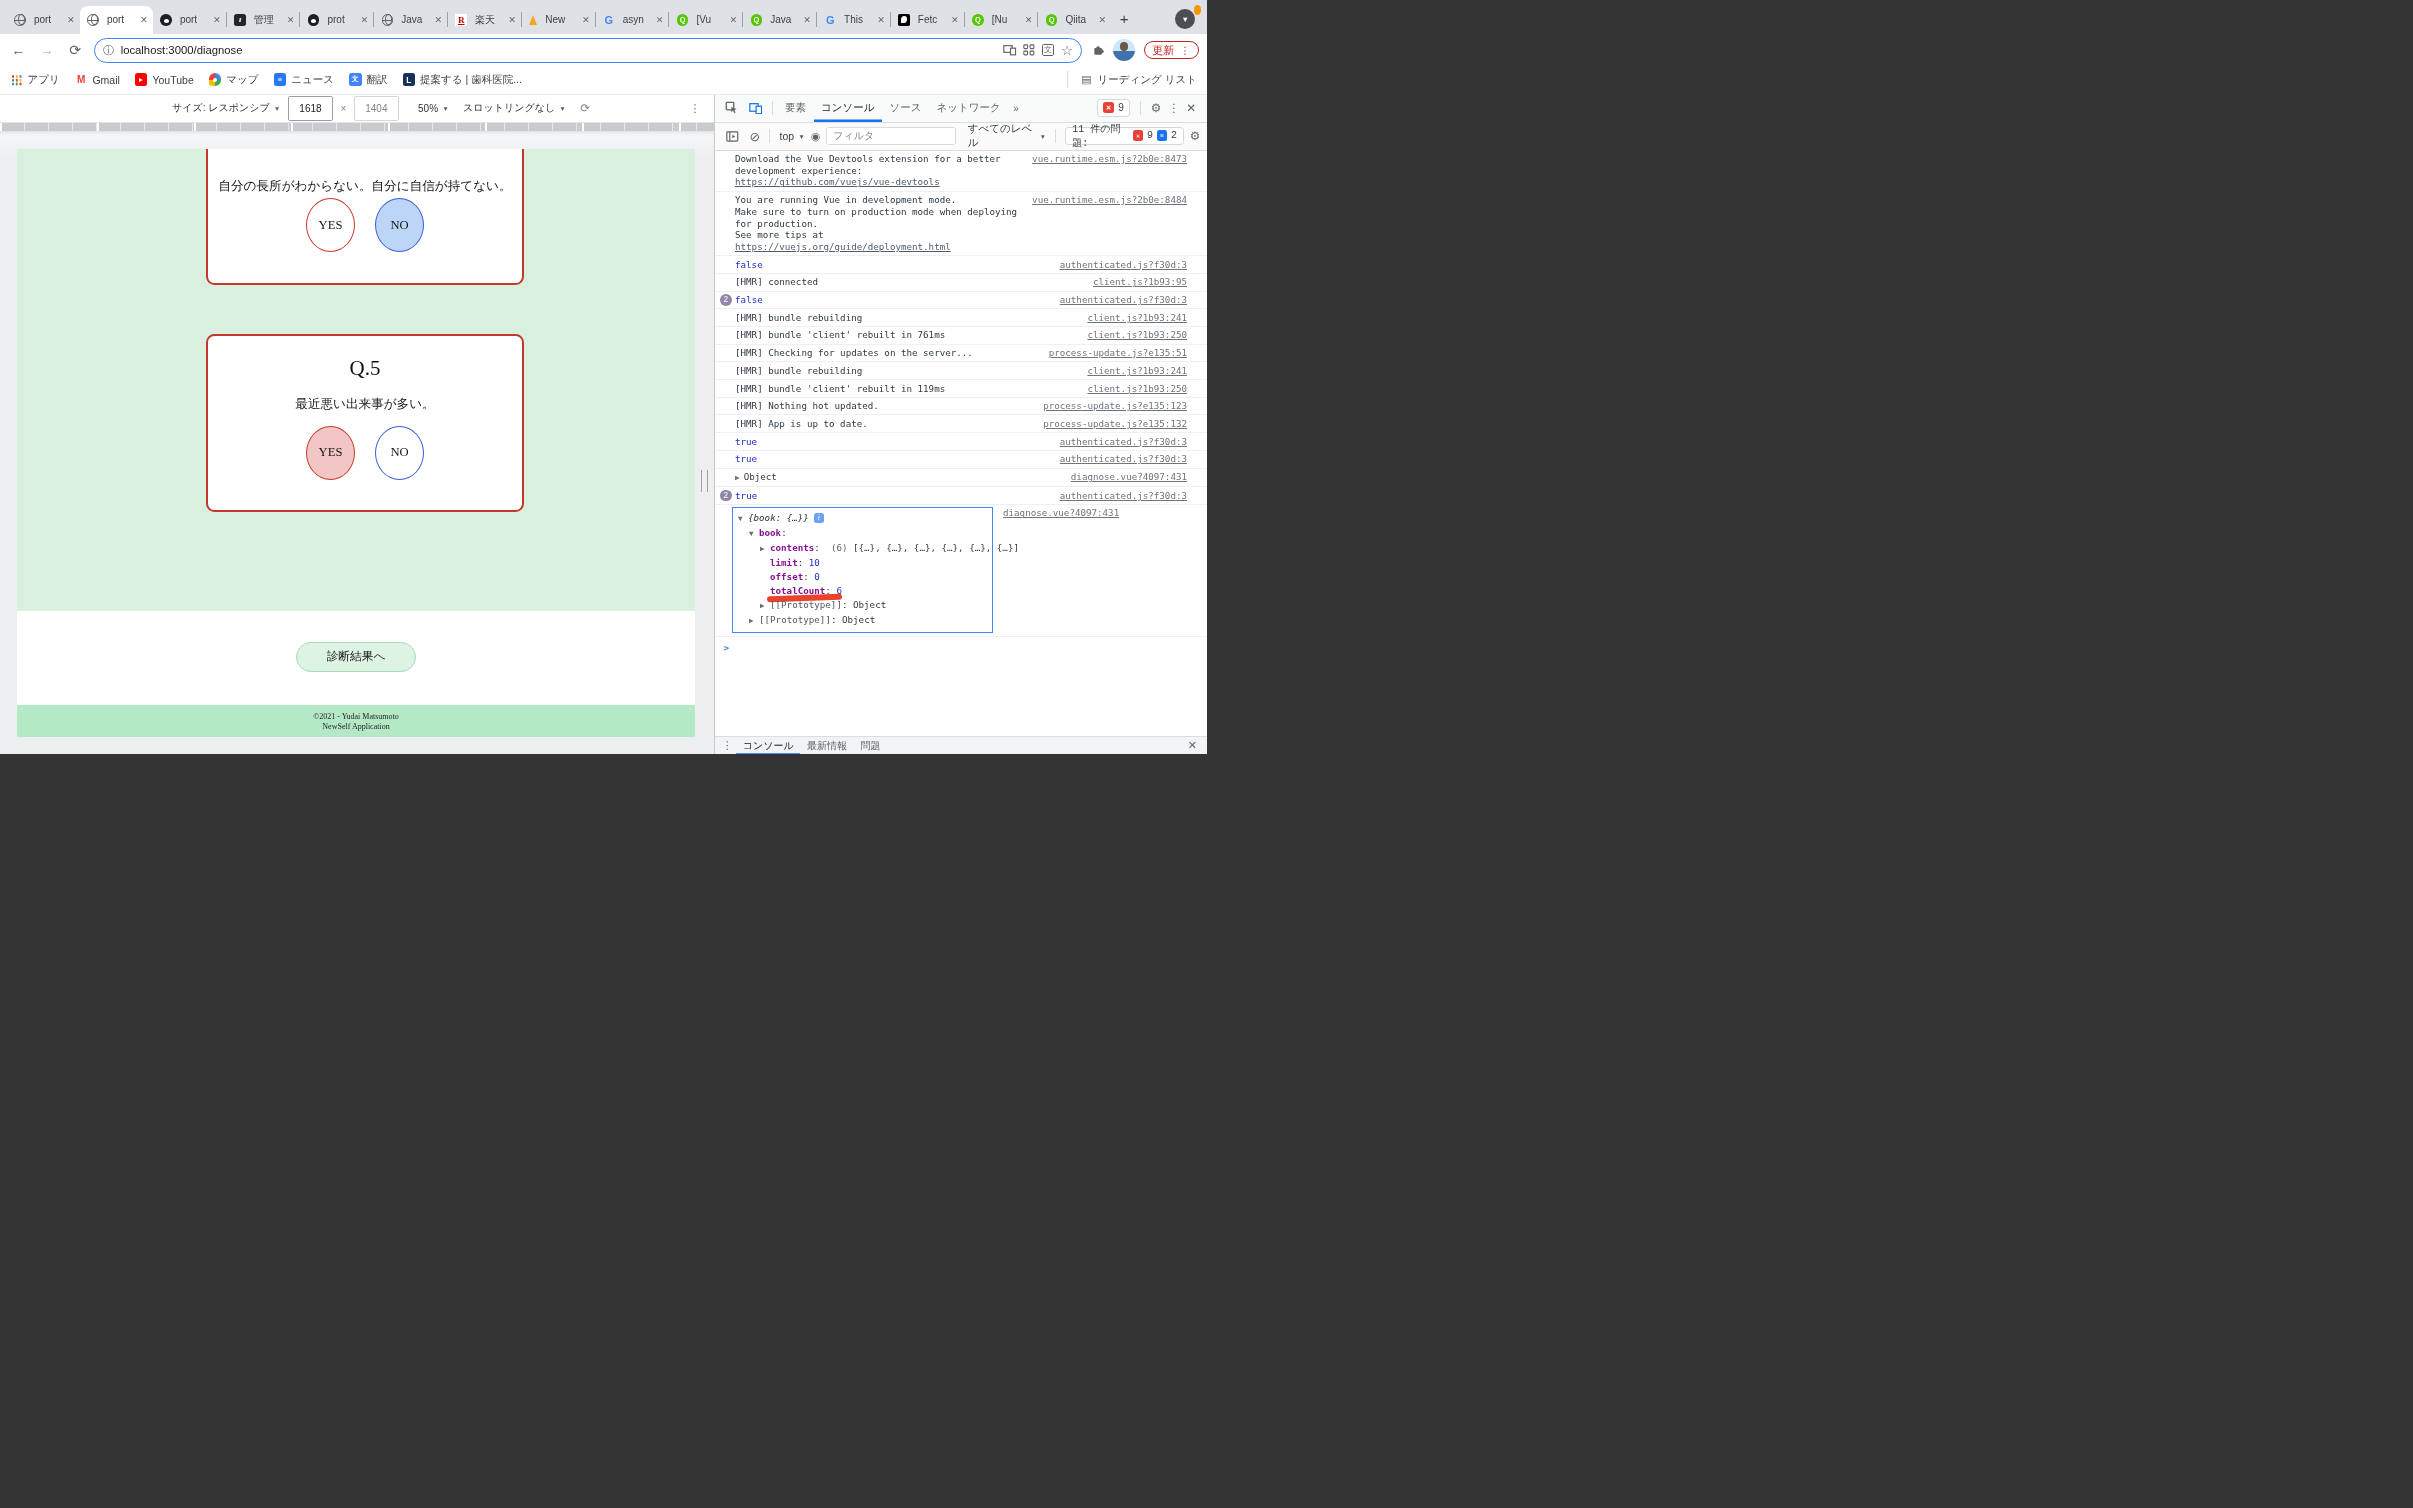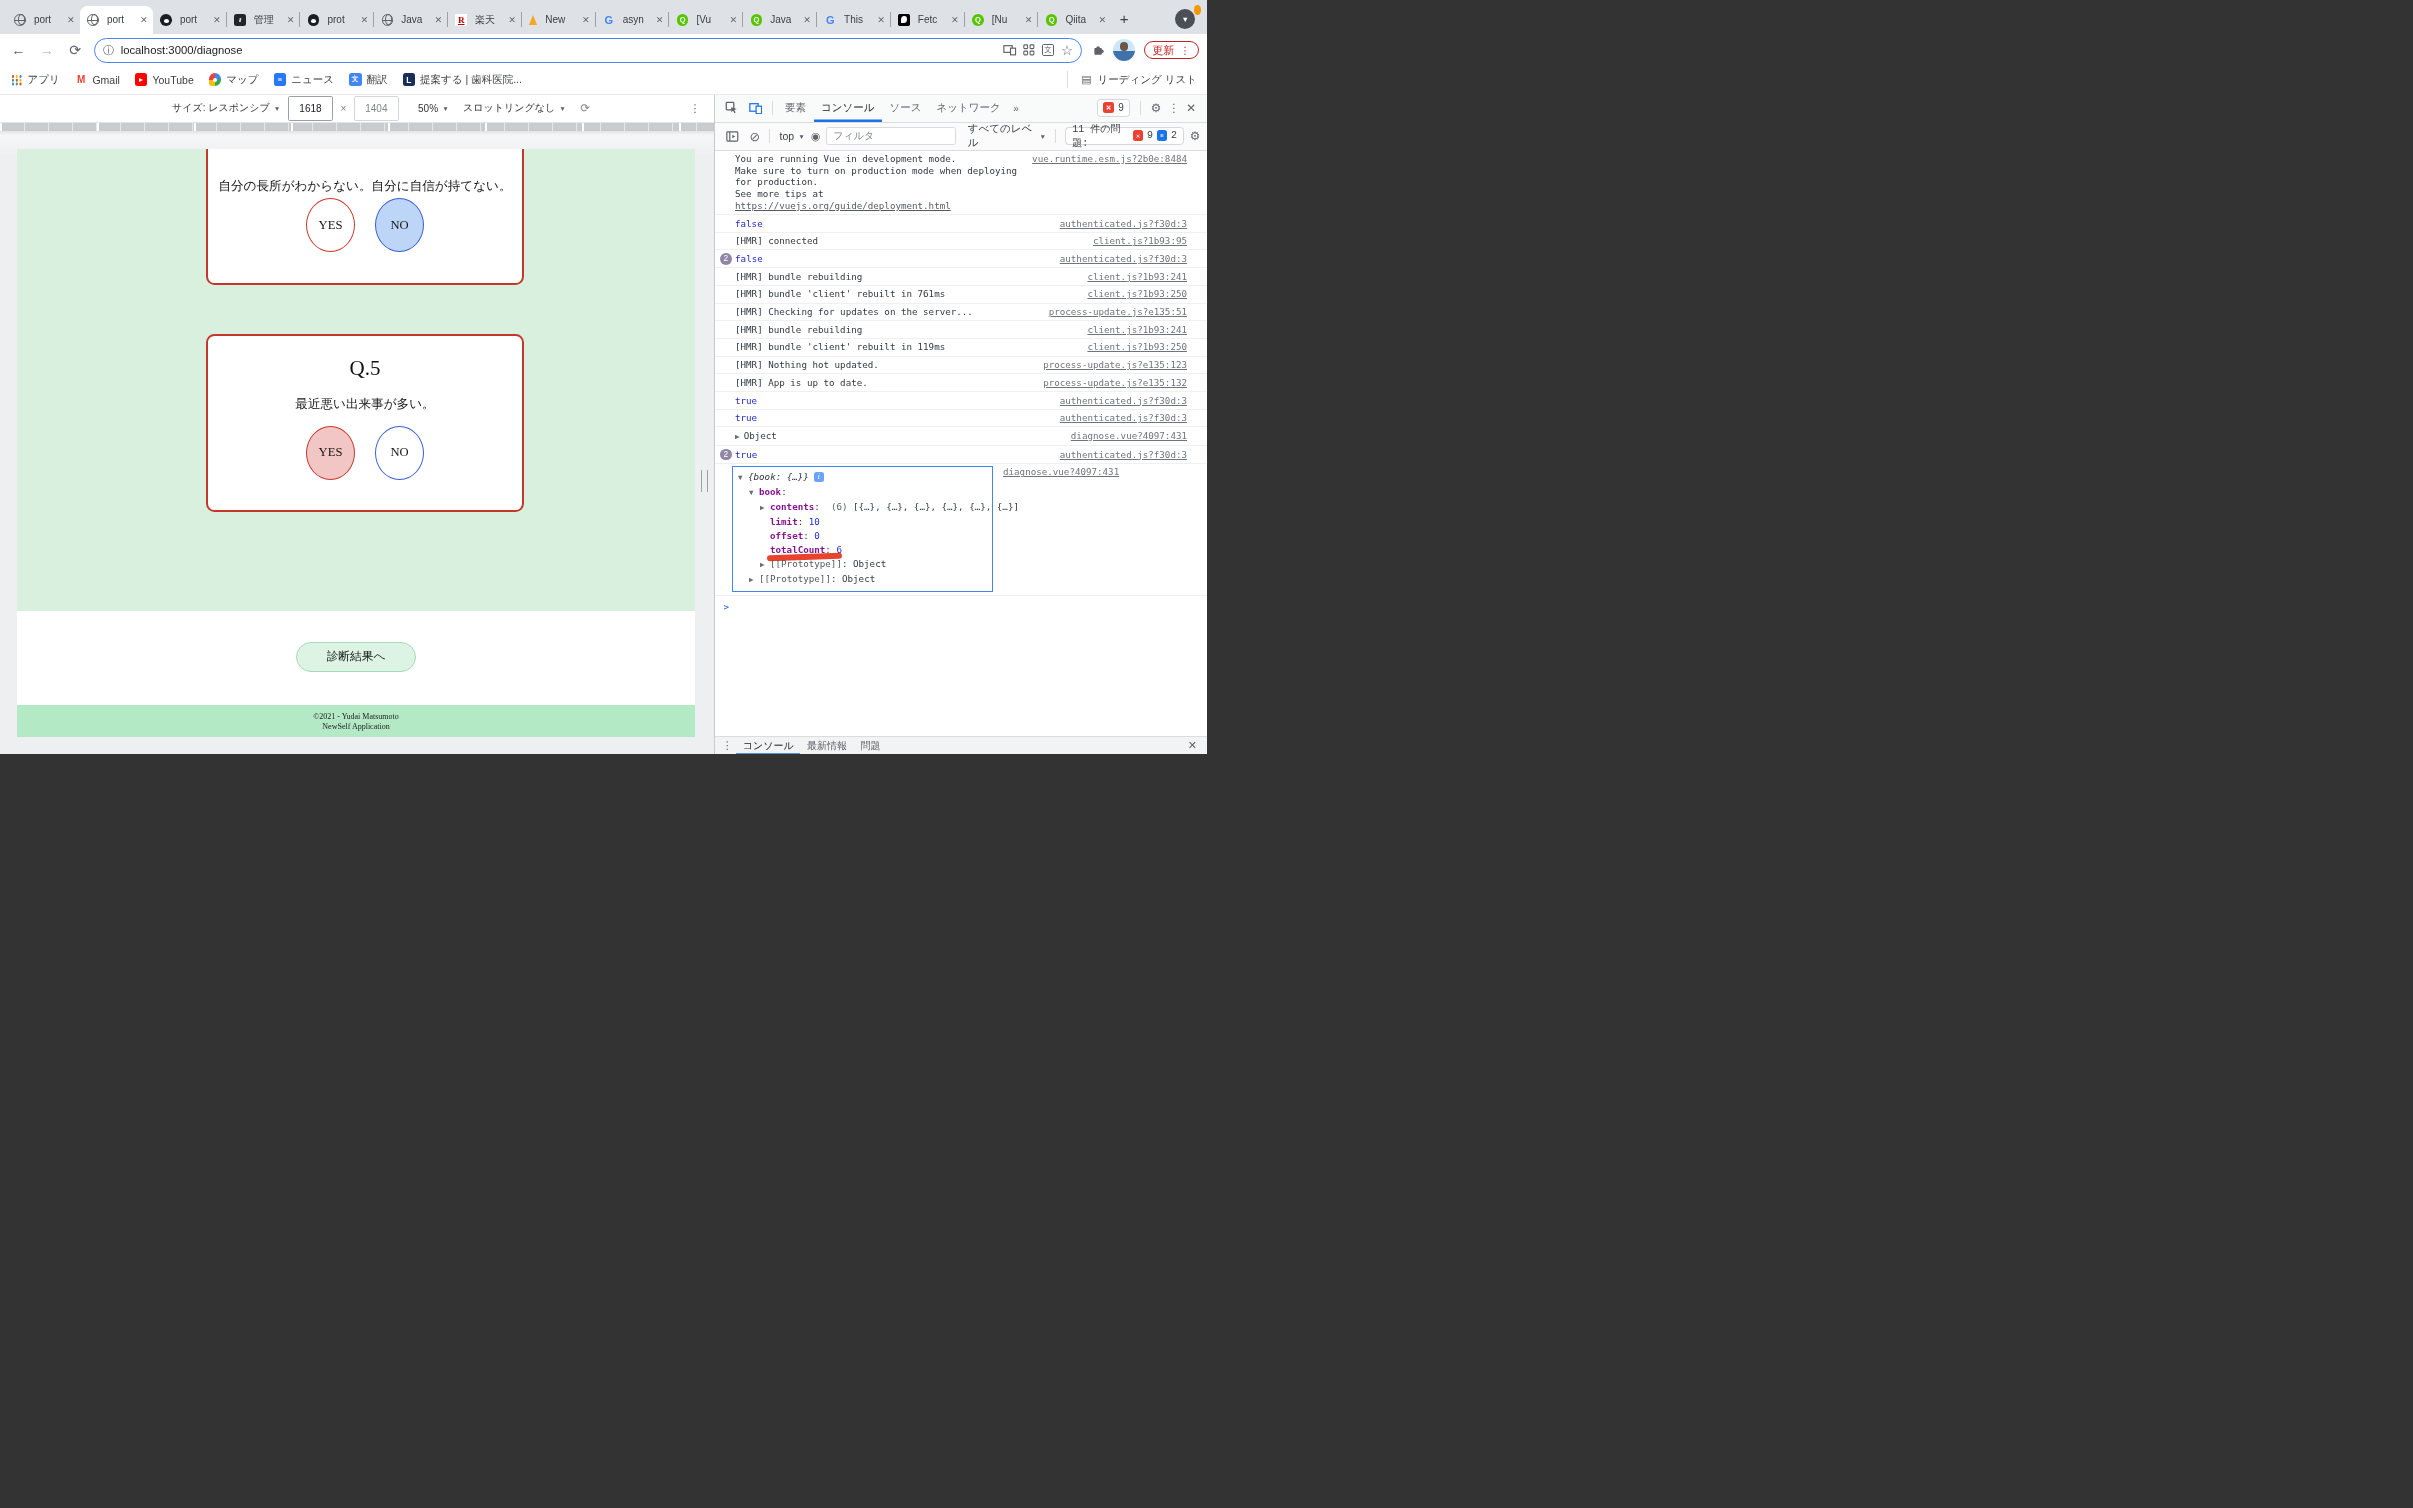--- a/index.html
+++ b/index.html
@@ -458,20 +458,26 @@
           <span class="erricon">✕</span>
           <span>9</span>
           <span class="warnicon">≡</span>
           <span>2</span>
         </div>
         <span class="gear">⚙</span>
       </div>
 
       <div class="console" id="consoleArea">
           <div class="crow">
+            <div class="cmsg">Download the Vue Devtools extension for a better
+development experience:
+<span class="clink">https://github.com/vuejs/vue-devtools</span></div>
+            <span class="csrc">vue.runtime.esm.js?2b0e:8473</span>
+          </div>
+          <div class="crow">
             <div class="cmsg">You are running Vue in development mode.
 Make sure to turn on production mode when deploying for production.
 See more tips at <span class="clink">https://vuejs.org/guide/deployment.html</span></div>
             <span class="csrc">vue.runtime.esm.js?2b0e:8484</span>
           </div>
           <div class="crow">
             <div class="cmsg blue">false</div>
             <span class="csrc">authenticated.js?f30d:3</span>
           </div>
           <div class="crow">

